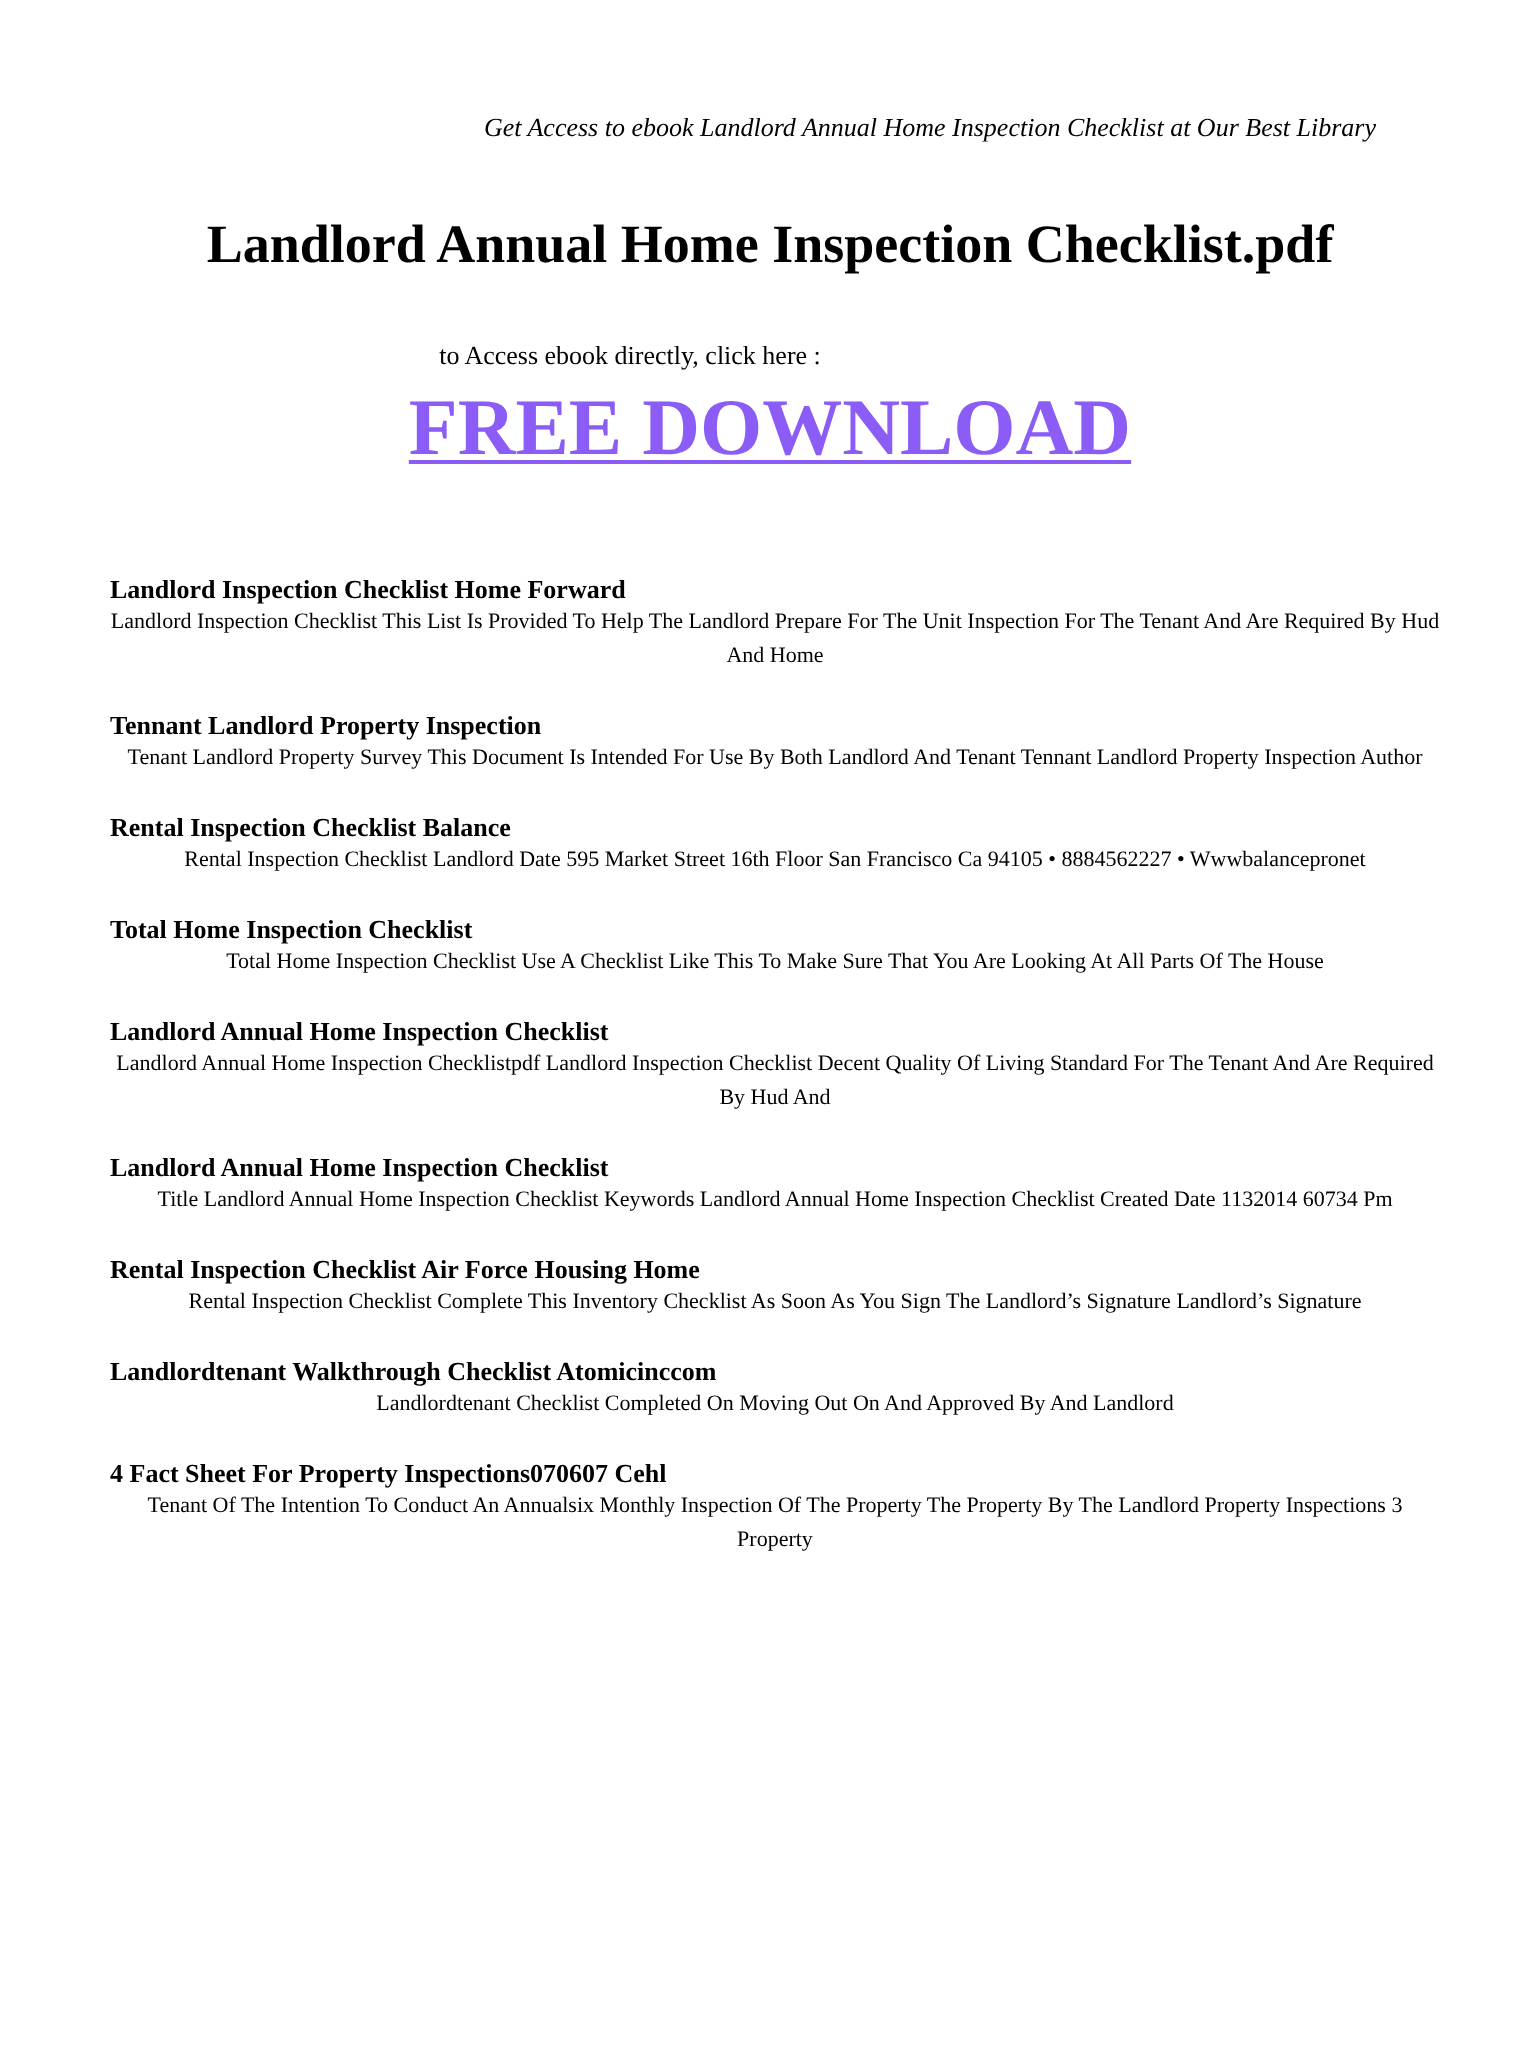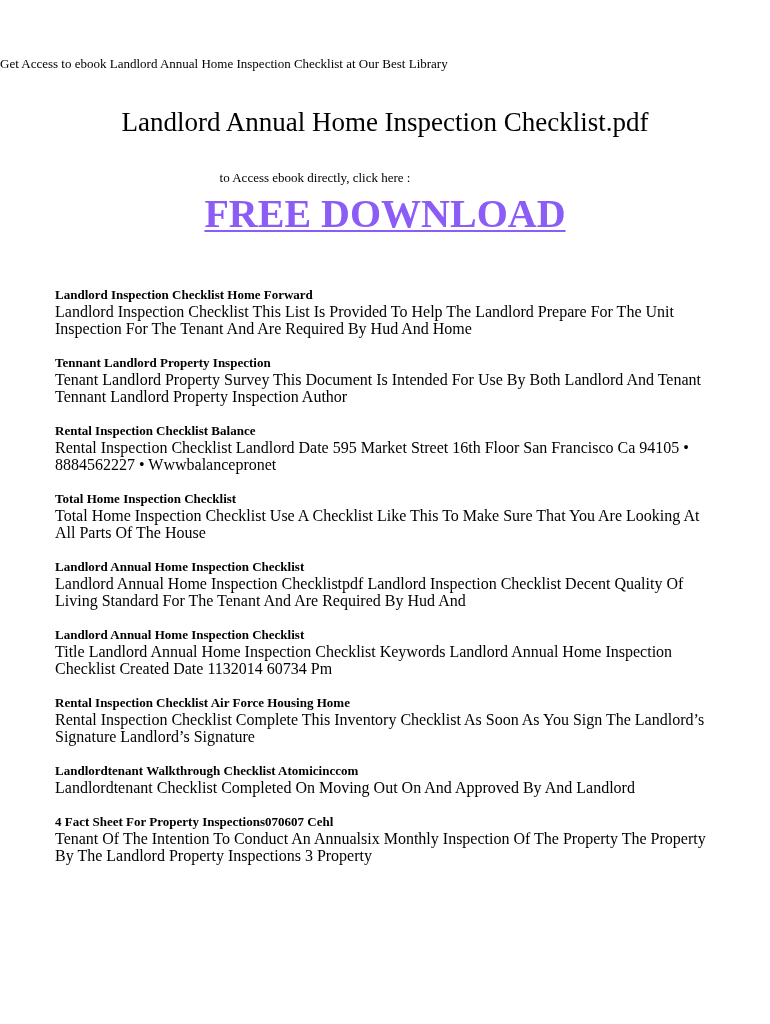--- a/index.html
+++ b/index.html
@@ -20,31 +20,32 @@
       left: 0;
       top: 0;
       width: 770px;
       height: 1024px;
     }
     .header-note {
       position: absolute;
       top: 55px;
       left: 0;
       width: 688px;
-      text-align: left;
+      text-align: right;
+      font-style: italic;
       font-size: 13px;
       line-height: 18px;
     }
     .doc-title {
       position: absolute;
       top: 104px;
       left: 0;
       width: 770px;
       text-align: center;
-      font-weight: normal;
+      font-weight: bold;
       font-size: 27px;
       line-height: 36px;
       margin: 0;
     }
     .access-note {
       position: absolute;
       top: 169px;
       left: 0;
       width: 630px;
       text-align: center;
@@ -75,22 +76,23 @@
     }
     .entry {
       margin-bottom: 17px;
     }
     .entry-title {
       font-weight: bold;
       font-size: 13px;
       line-height: 17px;
     }
     .entry-desc {
-      font-size: 16px;
+      font-size: 11px;
       line-height: 17px;
+      text-align: center;
     }
   </style>
 </head>
 <body>
 
 <div class="page">
 
   <div class="header-note">Get Access to ebook Landlord Annual Home Inspection Checklist at Our Best Library</div>
 
   <h1 class="doc-title">Landlord Annual Home Inspection Checklist.pdf</h1>

